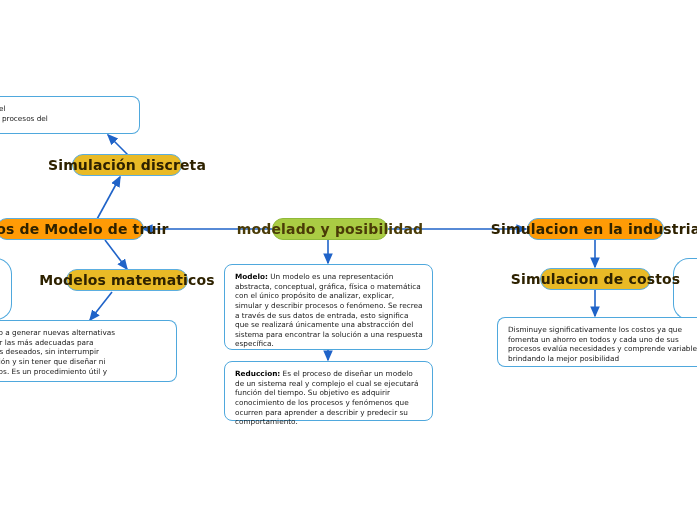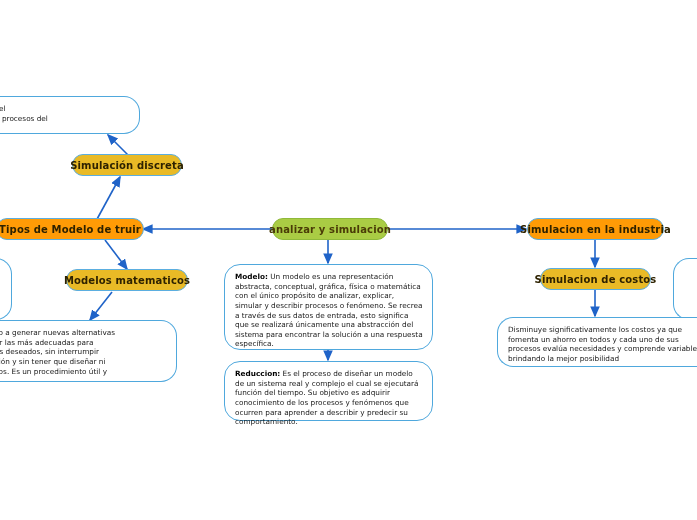--- a/index.html
+++ b/index.html
@@ -28,21 +28,21 @@
   .node {
     position: absolute;
     box-sizing: border-box;
     border: 1.5px solid #5BAEE0;
     border-radius: 14px;
     display: flex;
     align-items: center;
     justify-content: center;
     text-align: center;
     font-weight: bold;
-    font-size: 10px;
+    font-size: 14px;
     letter-spacing: 0.15px;
     color: #3a2d00;
     z-index: 3;
     white-space: nowrap;
   }
   .node-center {
     background: #AACC44;
     border-color: #8fb93a;
     color: #4a3b07;
   }
@@ -54,21 +54,21 @@
     background: #E9BA26;
     color: #2e2200;
   }
 
   
   .textbox {
     position: absolute;
     box-sizing: border-box;
     background: #ffffff;
     border: 1.4px solid #4FA8DD;
-    border-radius: 16px;
+    border-radius: 8px;
     padding: 7px 9px 7px 10px;
     font-size: 7.3px;
     line-height: 1.32;
     color: #1a1a1a;
     z-index: 2;
     text-align: left;
   }
   .textbox b {
     font-weight: bold;
     color: #000000;
@@ -174,21 +174,21 @@
 
   <div class="node node-primary" style="left:-4px; top:218px; width:148px; height:22px;">
     <span>Tipos de Modelo de truir</span>
   </div>
 
   <div class="node node-secondary" style="left:66px; top:269px; width:122px; height:22px;">
     <span>Modelos matematicos</span>
   </div>
 
   <div class="node node-center" style="left:272px; top:218px; width:116px; height:22px;">
-    <span>analizar y simulacion</span>
+    <span>modelado y posibilidad</span>
   </div>
 
   <div class="node node-primary" style="left:527px; top:218px; width:137px; height:22px;">
     <span>Simulacion en la industria</span>
   </div>
 
   <div class="node node-secondary" style="left:540px; top:268px; width:111px; height:22px;">
     <span>Simulacion de costos</span>
   </div>
 

